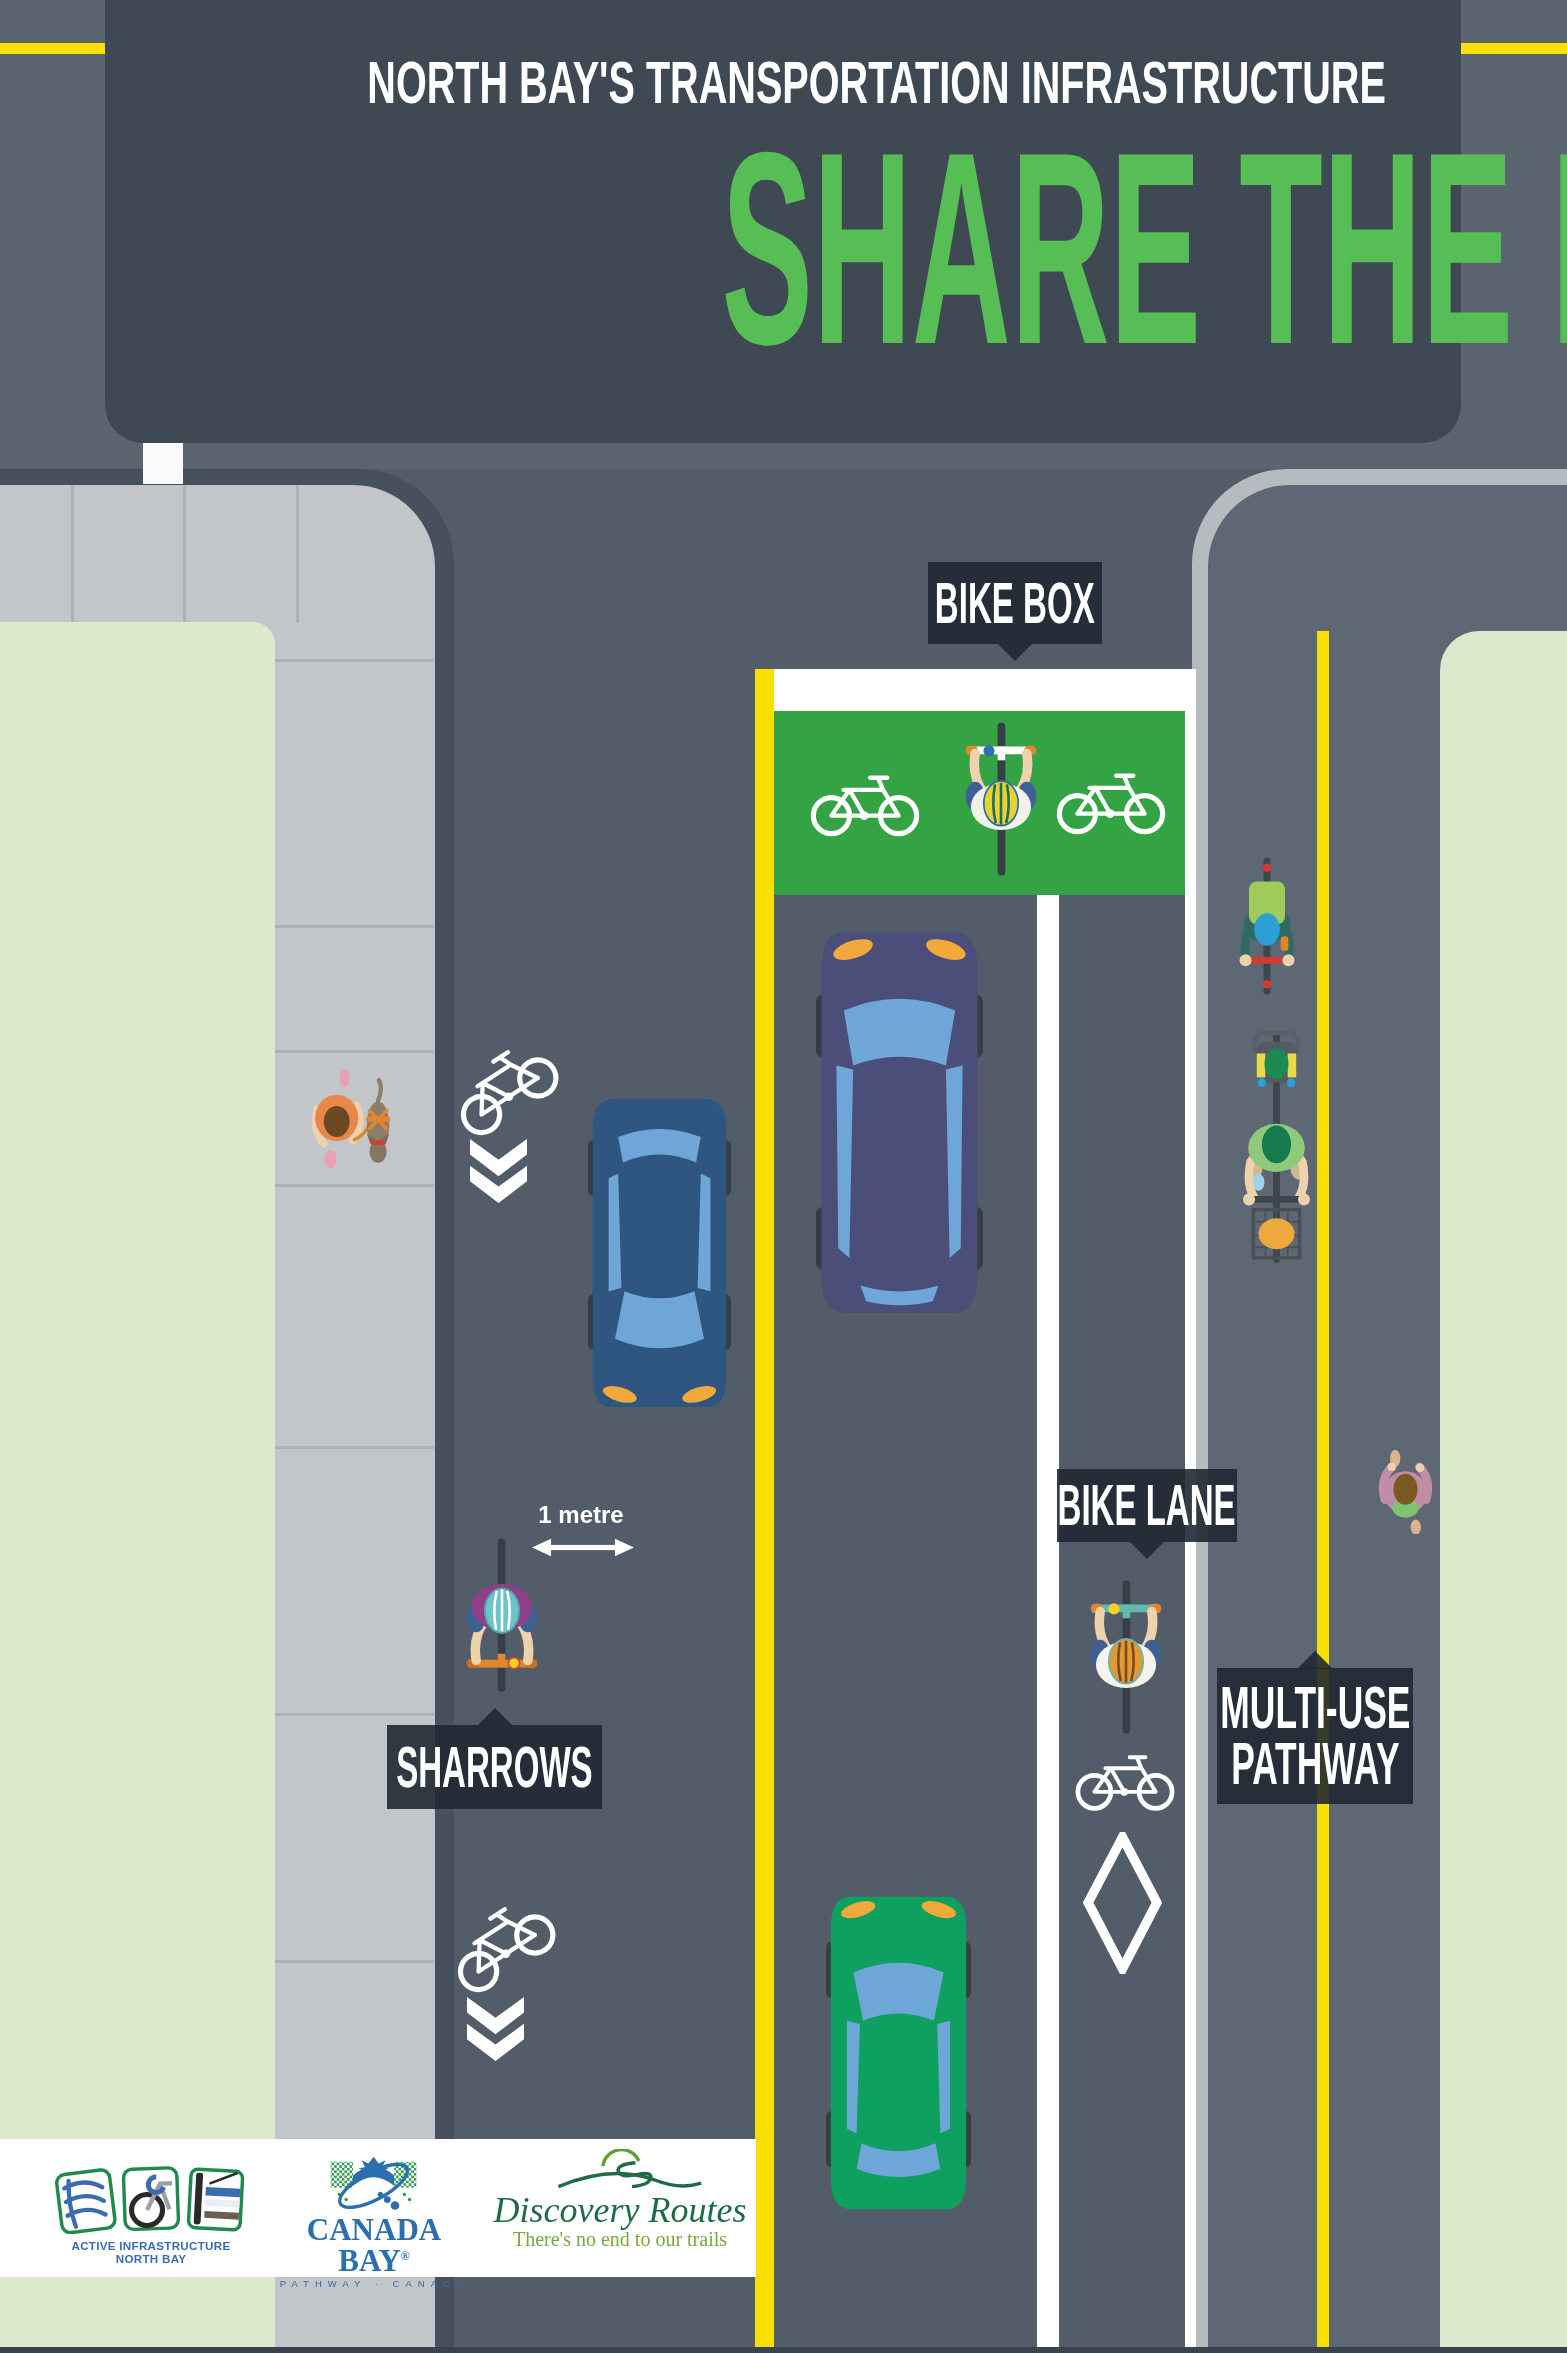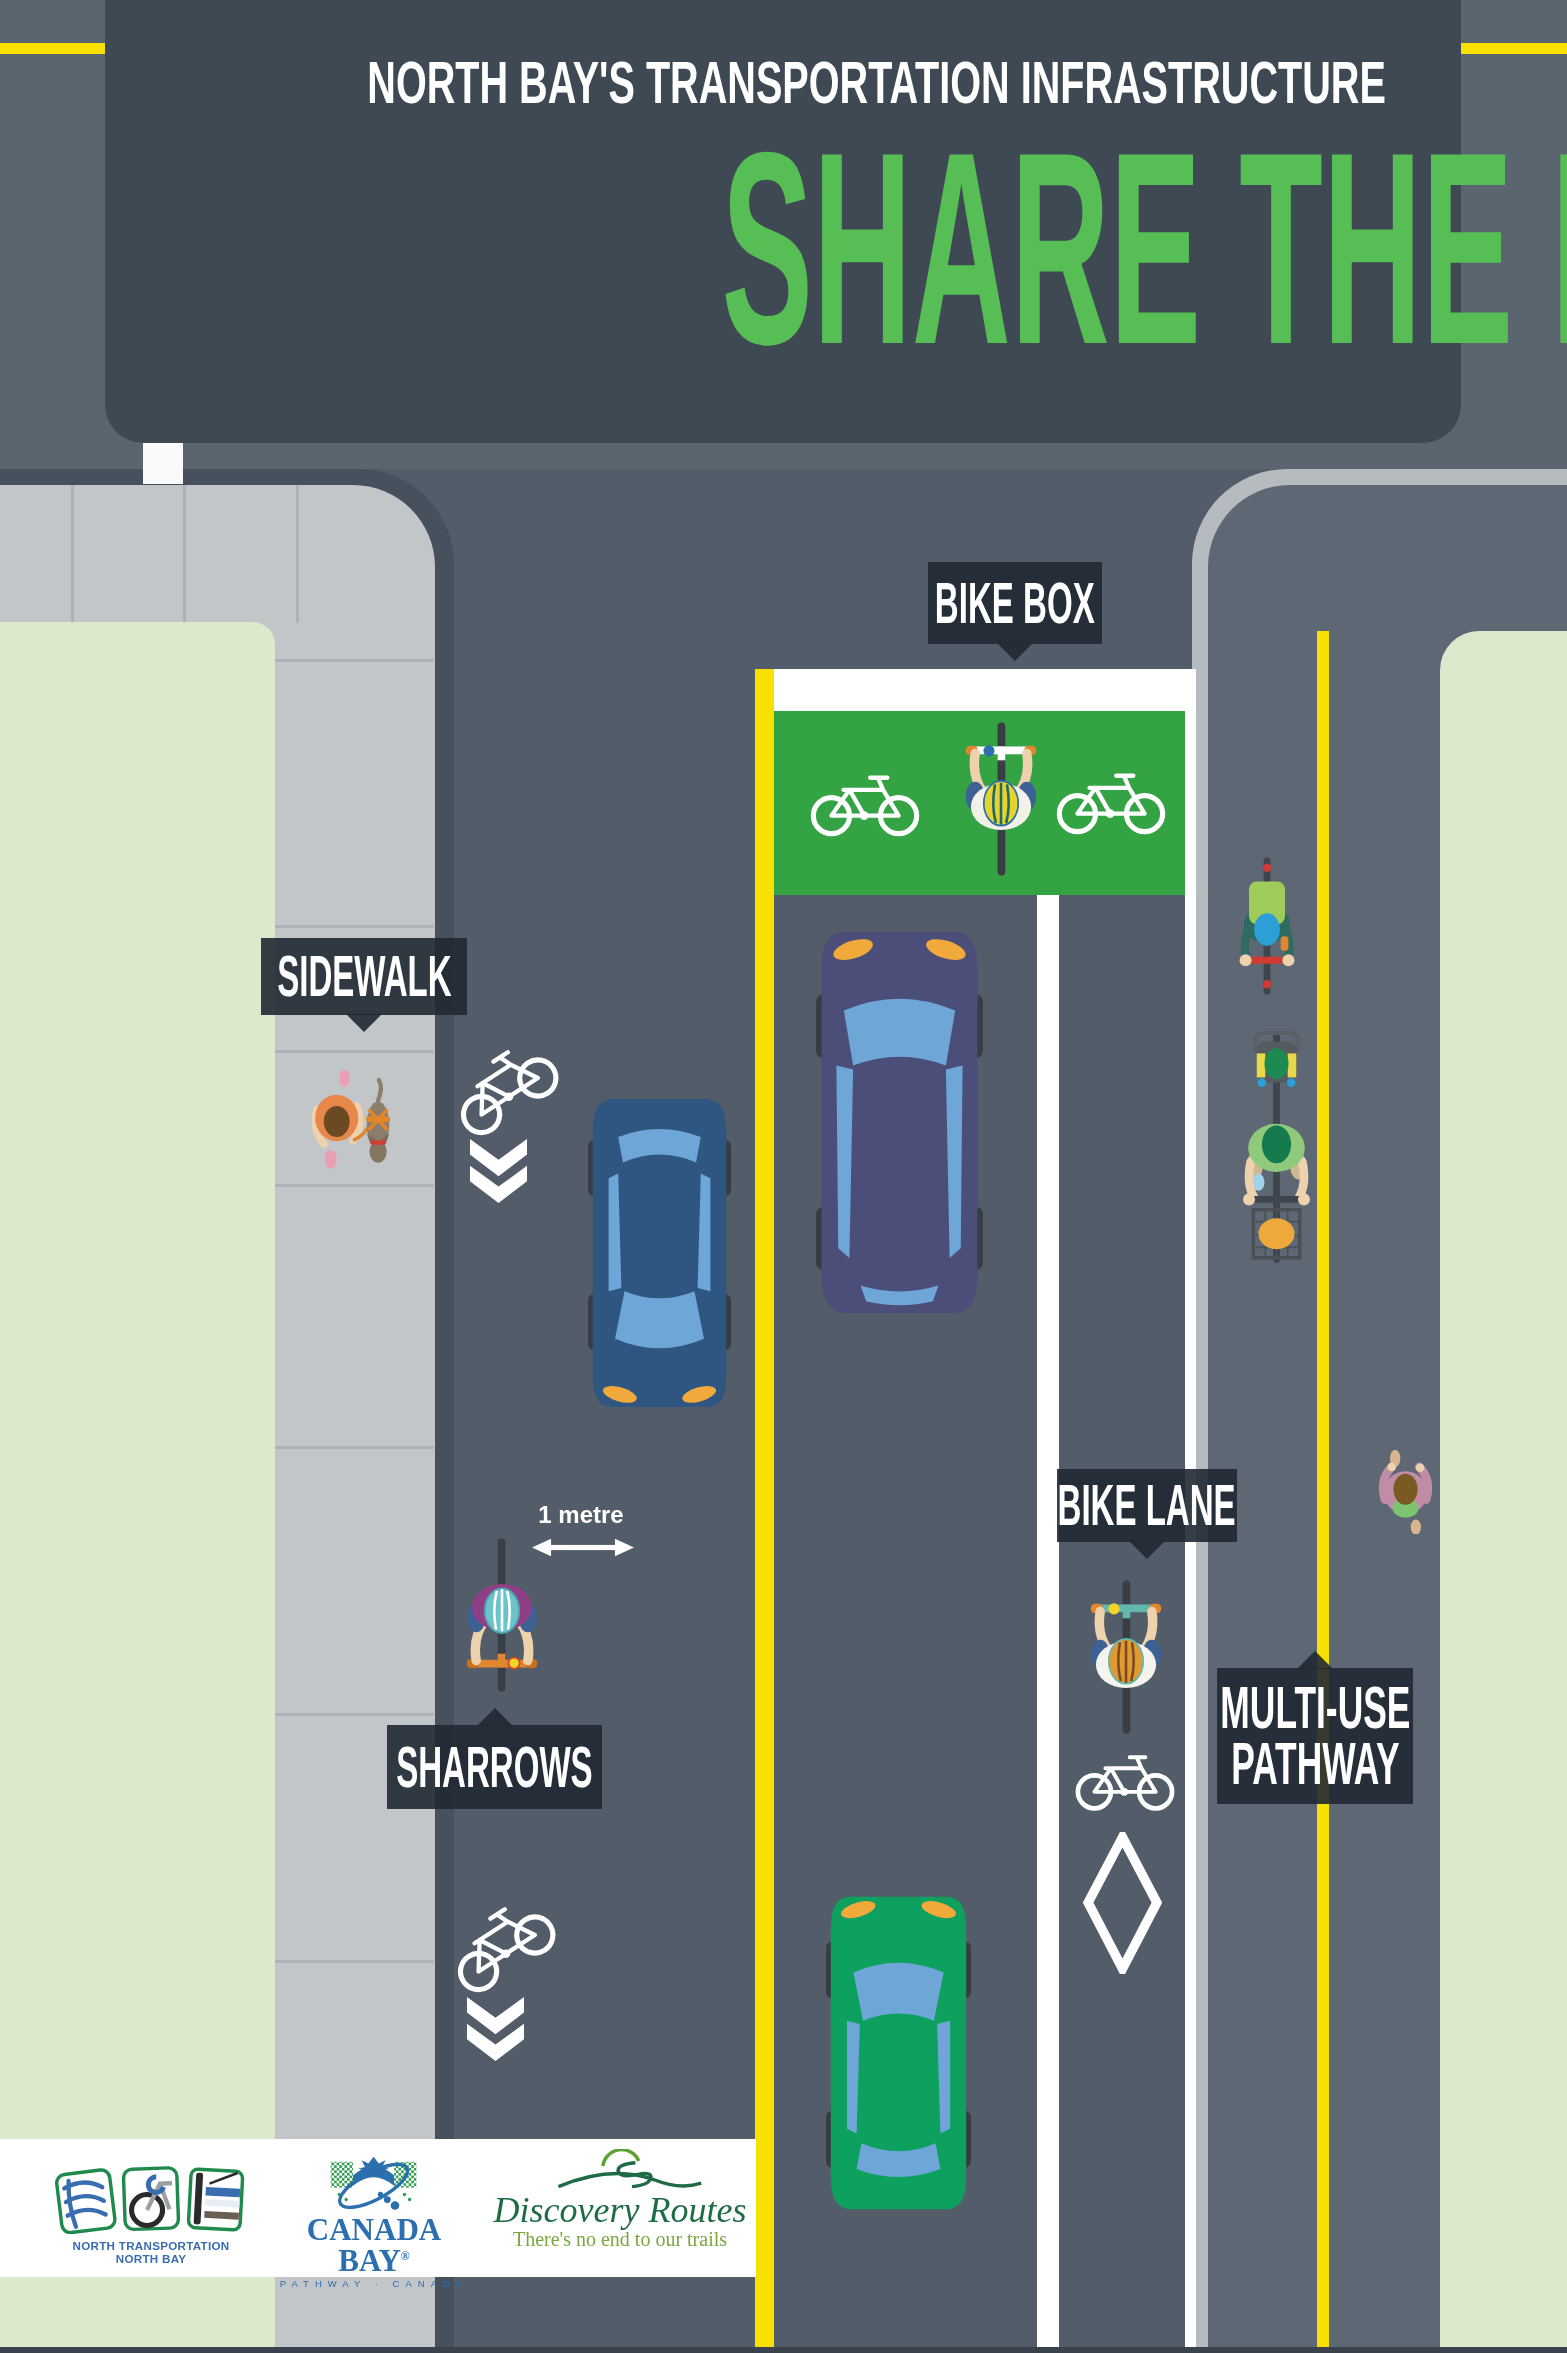--- a/index.html
+++ b/index.html
@@ -311,24 +311,20 @@
 
   <div class="abs" id="banner">
     <span id="kicker"><span class="cond" style="--sx:.66">NORTH BAY'S TRANSPORTATION INFRASTRUCTURE</span></span>
     <span id="main-title"><span class="cond" style="--sx:.5">SHARE THE ROAD</span></span>
   </div>
 
   <div class="callout" style="left:928px;top:562px;width:174px;height:82px;">
     <span class="lbl-txt"><span class="cond">BIKE BOX</span></span>
     <span class="tail tail-down"></span>
   </div>
-  <div class="callout" style="left:261px;top:938px;width:206px;height:77px;">
-    <span class="lbl-txt"><span class="cond">SIDEWALK</span></span>
-    <span class="tail tail-down"></span>
-  </div>
   <div class="callout" style="left:387px;top:1725px;width:215px;height:84px;">
     <span class="lbl-txt"><span class="cond">SHARROWS</span></span>
     <span class="tail tail-up"></span>
   </div>
   <div class="callout" style="left:1057px;top:1469px;width:180px;height:73px;">
     <span class="lbl-txt"><span class="cond">BIKE LANE</span></span>
     <span class="tail tail-down"></span>
   </div>
   <div class="callout" style="left:1217px;top:1668px;width:196px;height:136px;">
     <span class="lbl-txt2"><span class="cond" style="--sx:.6">MULTI-USE</span></span>
@@ -352,21 +348,21 @@
         </g>
         <g transform="rotate(3 190 40)">
           <rect x="160" y="6" width="60" height="68" rx="8" fill="#fff" stroke="#1f8a4c" stroke-width="4"></rect>
           <rect x="166" y="10" width="8" height="60" rx="3" fill="#2a2a2a"></rect>
           <path d="M178,26 h40 v10 h-40 Z" fill="#3a6cb0"></path>
           <rect x="178" y="40" width="40" height="8" fill="#e8eef4"></rect>
           <rect x="178" y="54" width="40" height="8" fill="#6b5e52"></rect>
           <path d="M182,22 L214,8" stroke="#2a2a2a" stroke-width="3"></path>
         </g>
       </svg>
-      <div style="margin-top:1.7px;width:198px;text-align:center;color:#3a6cb0;font-weight:bold;font-size:11.6px;letter-spacing:0.3px;">NORTH TRANSPORTATION NORTH BAY</div>
+      <div style="margin-top:1.7px;width:198px;text-align:center;color:#3a6cb0;font-weight:bold;font-size:11.6px;letter-spacing:0.3px;">ACTIVE INFRASTRUCTURE NORTH BAY</div>
     </div>
 
     <div class="abs" style="left:277px;top:15.5px;width:194px;height:112px;text-align:center;">
       <svg width="194" height="60" viewBox="0 0 225 70">
         <defs>
           <pattern id="chk" width="6" height="6" patternUnits="userSpaceOnUse">
             <rect width="6" height="6" fill="#fff"></rect>
               <rect width="3" height="3" fill="#2f9e4f"></rect>
               <rect x="3" y="3" width="3" height="3" fill="#2f9e4f"></rect>
           </pattern>

